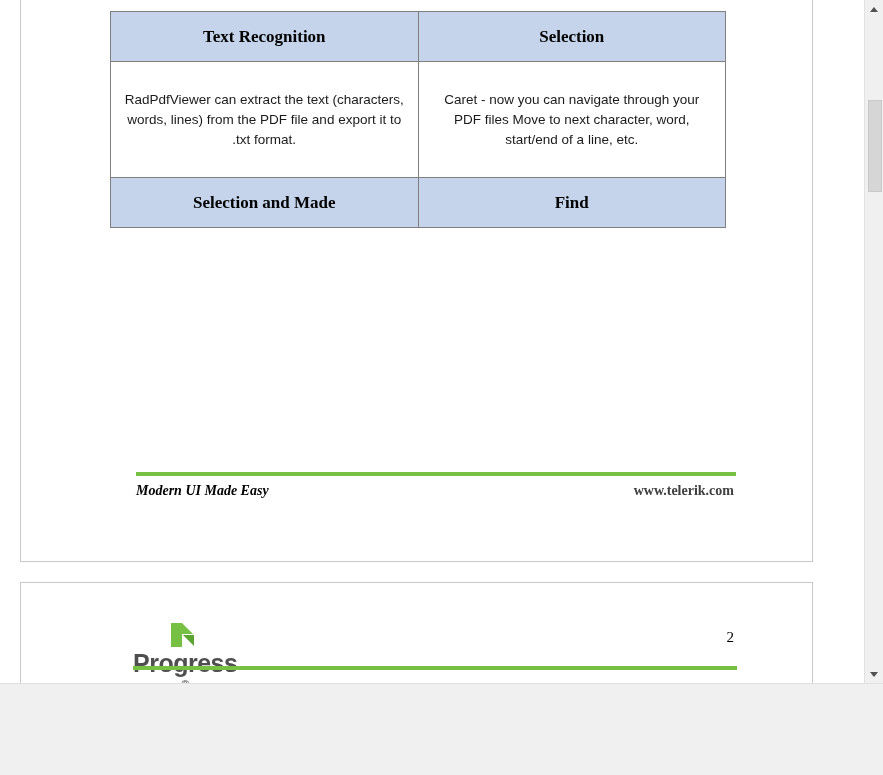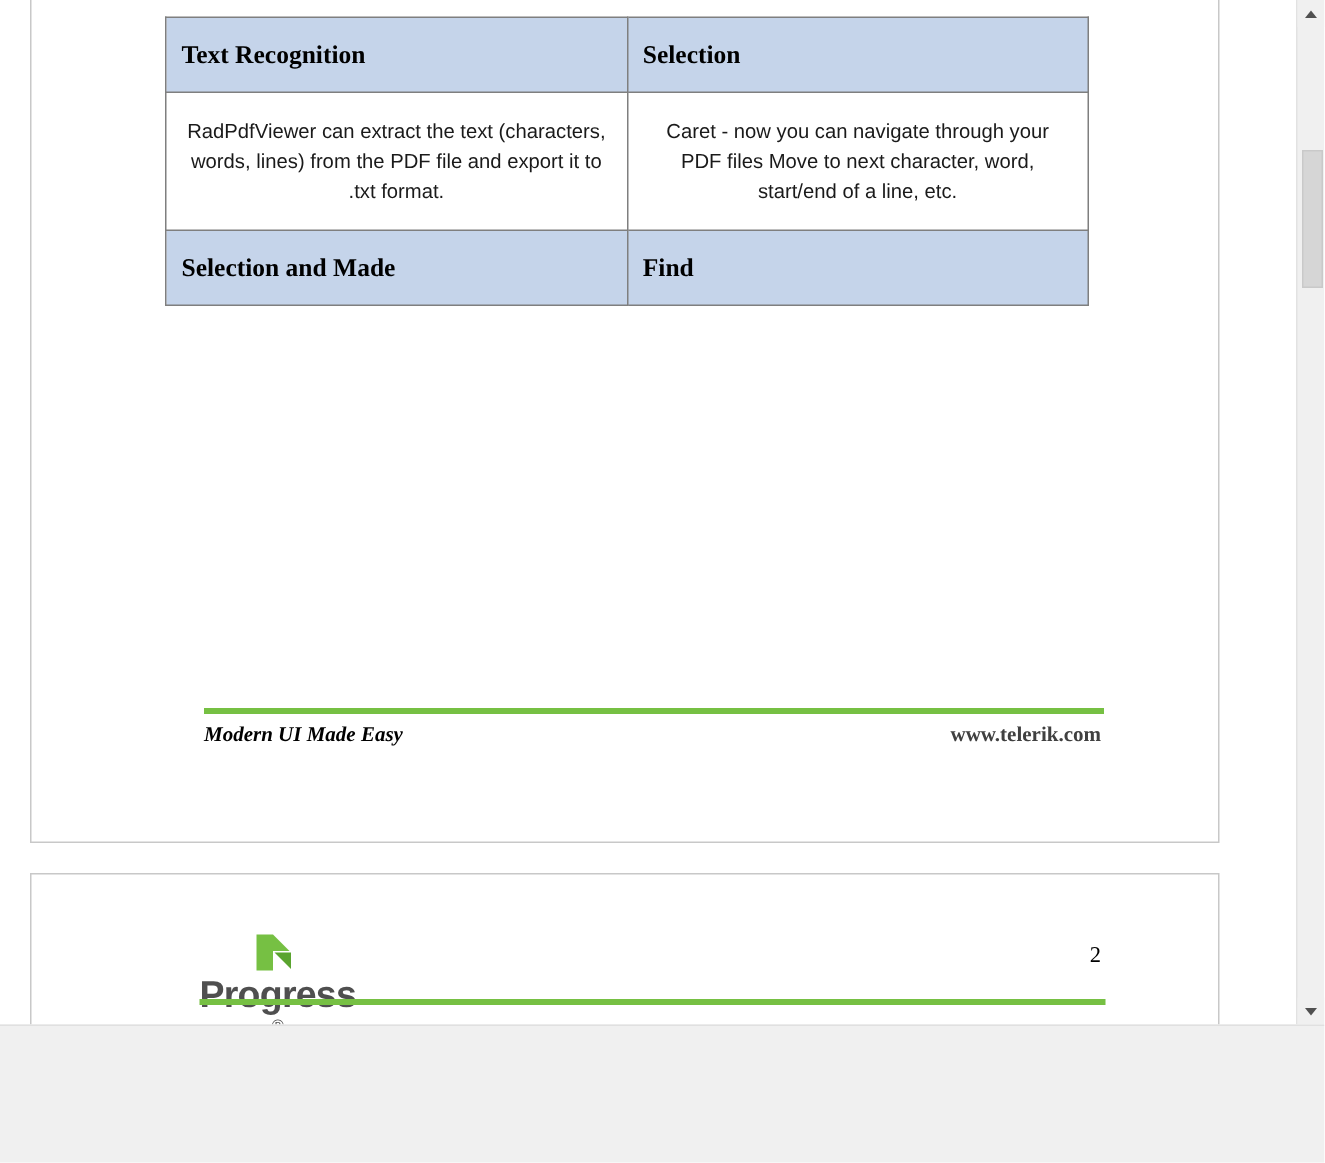--- a/index.html
+++ b/index.html
@@ -93,34 +93,35 @@
     table-layout: fixed;
   }
   .feature-table td {
     border: 1px solid #7f7f7f;
     vertical-align: middle;
     padding: 10px 12px;
     box-sizing: border-box;
   }
   .feature-table td.head {
     background: #c5d4ea;
+    text-align: center;
     font-family: "Liberation Serif", serif;
     font-weight: bold;
     font-size: 17px;
     color: #000;
     height: 50px;
     padding: 6px 10px;
   }
   .feature-table td.body {
     background: #ffffff;
     text-align: center;
     font-size: 13.5px;
     line-height: 20px;
     color: #1a1a1a;
-    height: 92px;
+    height: 116px;
   }
 
   
   .green-rule {
     position: absolute;
     left: 0;
     height: 4px;
     background: #76c043;
   }
   #p1-rule {

